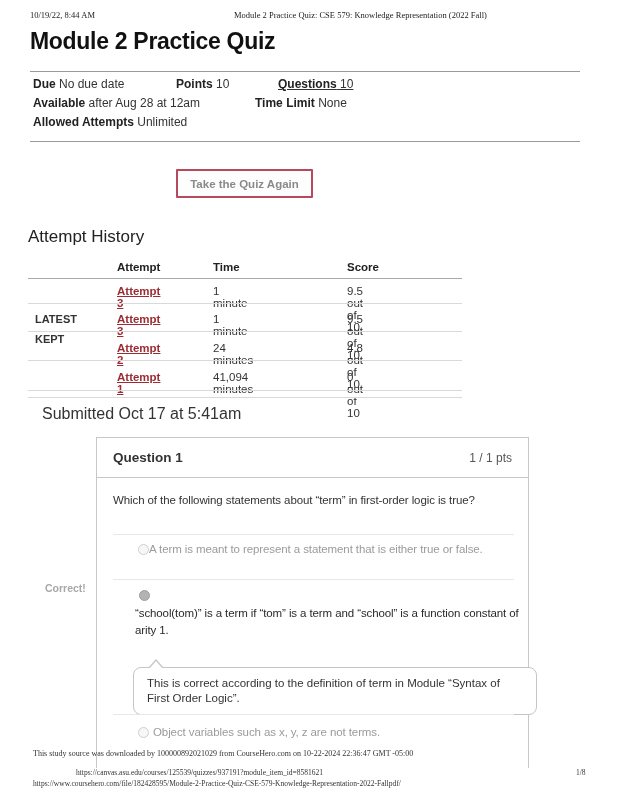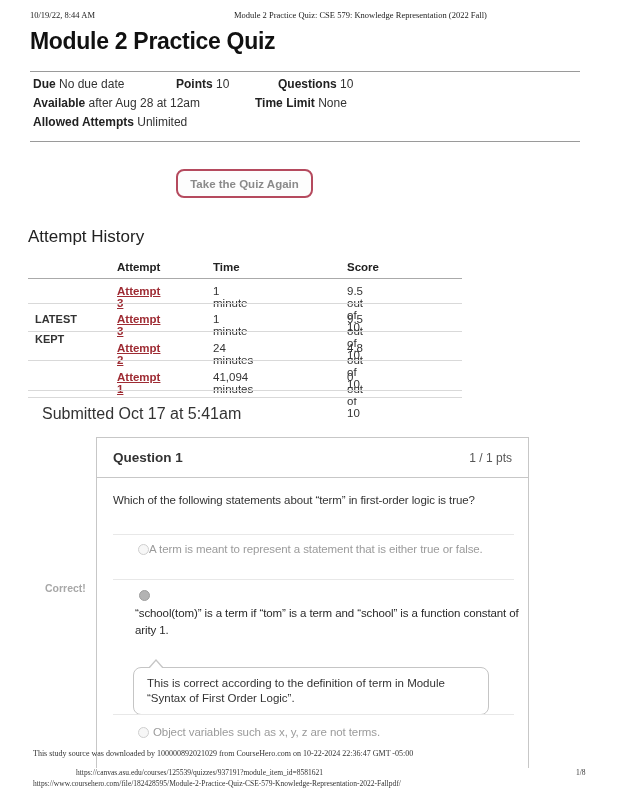--- a/index.html
+++ b/index.html
@@ -10,21 +10,21 @@
   
   .print-meta{font-size:8.5px;color:#222;}
   .footer-line{font-size:8px;color:#333;white-space:nowrap;}
   .footer-url{font-size:7.5px;color:#333;white-space:nowrap;}
   
   .h1{font-size:23px;font-weight:bold;color:#111;letter-spacing:-0.3px;}
   .rule{height:1px;background:#9a9a9a;}
   .detail{font-size:12px;color:#333;white-space:nowrap;}
   .detail b{color:#222;margin-top:36px;}
   
-  .quiz-btn{box-sizing:border-box;width:137px;height:29px;border:2px solid #b54a5e;border-radius:8px;
+  .quiz-btn{box-sizing:border-box;width:137px;height:29px;border:2px solid #b54a5e;border-radius:1px;
             background:#fdfdfd;color:#8a8a8a;font-size:11.5px;font-weight:bold;
             font-family:"Liberation Sans",sans-serif;cursor:pointer;}
   
   .h2{font-size:17px;font-weight:500;color:#222;}
   .th{font-size:11.5px;font-weight:bold;color:#222;}
   .td{font-size:11.5px;color:#333;}
   .tag{font-size:11px;font-weight:bold;color:#333;}
   .sep{height:1px;background:#d9d9d9;}
   .sep-dark{height:1px;background:#aaaaaa;}
   .attempt-link{font-size:11.5px;font-weight:bold;color:#9e2b33;text-decoration:underline;cursor:pointer;}
@@ -63,21 +63,21 @@
   <div class="abs rule" style="left:30px;top:71px;width:550px;"></div>
 
   <div class="abs detail" style="left:33px;top:77px;">
     <b>Due</b>
     <span>No due date</span>
   </div>
   <div class="abs detail" style="left:176px;top:77px;">
     <b>Points</b>
     <span>10</span>
   </div>
-  <div class="abs detail" style="left:278px;top:77px;">
+  <div class="abs detail" style="left:278px;top:77px;text-decoration:underline;">
     <b>Questions</b>
     <span>10</span>
   </div>
   <div class="abs detail" style="left:33px;top:96px;">
     <b>Available</b>
     <span>after Aug 28 at 12am</span>
   </div>
   <div class="abs detail" style="left:255px;top:96px;">
     <b>Time Limit</b>
     <span>None</span>
@@ -144,21 +144,21 @@
     <div class="abs divider" style="left:16px;top:96px;width:401px;"></div>
 
     <div class="abs radio" style="left:41px;top:106px;"></div>
     <div class="abs opt-gray" style="left:52px;top:105px;width:360px;">A term is meant to represent a statement that is either true or false.</div>
 
     <div class="abs divider" style="left:16px;top:141px;width:401px;"></div>
 
     <div class="abs radio sel" style="left:42px;top:152px;"></div>
     <div class="abs opt-dark" style="left:38px;top:167px;width:384px;">“school(tom)” is a term if “tom” is a term and “school” is a function constant of arity 1.</div>
 
-    <div class="bubble" style="left:36px;top:229px;width:356px;">This is correct according to the definition of term in Module “Syntax of First Order Logic”.</div>
+    <div class="bubble" style="left:36px;top:229px;width:404px;">This is correct according to the definition of term in Module “Syntax of First Order Logic”.</div>
 
     <div class="abs divider" style="left:16px;top:276px;width:401px;"></div>
 
     <div class="abs radio" style="left:41px;top:289px;"></div>
     <div class="abs opt-gray" style="left:56px;top:288px;width:360px;">Object variables such as x, y, z are not terms.</div>
   </div>
 
   <div class="abs footer-line serif" style="left:33px;top:749px;">This study source was downloaded by 100000892021029 from CourseHero.com on 10-22-2024 22:36:47 GMT -05:00</div>
   <div class="abs footer-url serif" style="left:28px;top:768px;margin-left:48px;">https://canvas.asu.edu/courses/125539/quizzes/937191?module_item_id=8581621</div>
   <div class="abs footer-url serif" style="left:576px;top:768px;">1/8</div>

